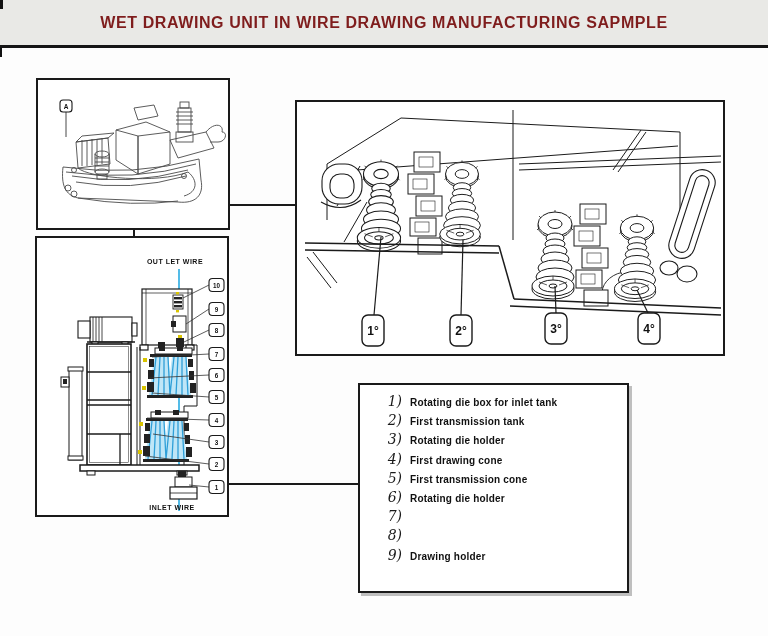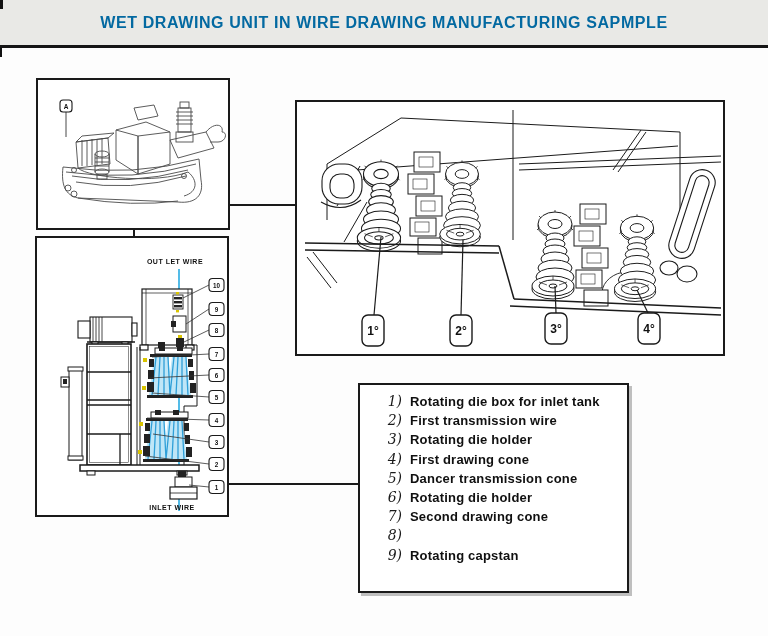--- a/index.html
+++ b/index.html
@@ -1,31 +1,31 @@
 <!DOCTYPE html>
 <html><head>
 <meta charset="utf-8">
 <style>
   html,body{margin:0;padding:0;}
   .page{position:relative;width:768px;height:636px;background:#fdfdfd;overflow:hidden;
         font-family:"Liberation Sans",sans-serif;}
   *{box-sizing:border-box;}
   .banner{position:absolute;left:0;top:0;width:768px;height:48px;background:#e9e9e6;
           border-bottom:3px solid #151515;display:flex;align-items:center;justify-content:center;}
-  .banner h1{margin:0;font-size:16px;font-weight:bold;letter-spacing:.6px;color:#0369a1;}
+  .banner h1{margin:0;font-size:16px;font-weight:bold;letter-spacing:.6px;color:#7f1d1d;}
   .box{position:absolute;background:#ffffff;border:2px solid #1a1a1a;}
   .overview{left:36px;top:78px;width:194px;height:152px;}
   .schematic{left:35px;top:236px;width:194px;height:281px;}
   .detail{left:295px;top:100px;width:430px;height:256px;}
   .legendbox{left:358px;top:383px;width:271px;height:210px;
              box-shadow:3px 3px 0 rgba(140,140,140,.55);padding:8px 8px 5px 12px;}
   .legend-row{display:flex;align-items:baseline;height:19.2px;}
   .legend-num{width:30px;text-align:right;margin-right:8px;font-family:"DejaVu Serif",serif;
               font-style:italic;font-size:14px;color:#1a1a1a;flex:none;}
-  .legend-label{font-weight:bold;font-size:13px;color:#101010;letter-spacing:.2px;white-space:nowrap;}
+  .legend-label{font-weight:bold;font-size:10px;color:#101010;letter-spacing:.2px;white-space:nowrap;}
   .conn{position:absolute;background:#1a1a1a;}
   .tick{position:absolute;background:#111;}
   svg{display:block;width:100%;height:100%;}
   svg text{font-family:"Liberation Sans",sans-serif;fill:#111;}
   .ln{stroke:#1b1b1b;fill:none;}
   .iso{stroke:#4a4a4a;fill:none;stroke-width:.9;}
 </style>
 </head>
 <body>
 
@@ -368,44 +368,43 @@
     </svg>
   </div>
 
   <div class="box legendbox">
     <div class="legend-row">
         <span class="legend-num">1)</span>
         <span class="legend-label">Rotating die box for inlet tank</span>
       </div>
     <div class="legend-row">
         <span class="legend-num">2)</span>
-        <span class="legend-label">First transmission wire</span>
+        <span class="legend-label">First transmission tank</span>
       </div>
     <div class="legend-row">
         <span class="legend-num">3)</span>
         <span class="legend-label">Rotating die holder</span>
       </div>
     <div class="legend-row">
         <span class="legend-num">4)</span>
         <span class="legend-label">First drawing cone</span>
       </div>
     <div class="legend-row">
         <span class="legend-num">5)</span>
-        <span class="legend-label">Dancer transmission cone</span>
+        <span class="legend-label">First transmission cone</span>
       </div>
     <div class="legend-row">
         <span class="legend-num">6)</span>
         <span class="legend-label">Rotating die holder</span>
       </div>
     <div class="legend-row">
         <span class="legend-num">7)</span>
-        <span class="legend-label">Second drawing cone</span>
       </div>
     <div class="legend-row">
         <span class="legend-num">8)</span>
       </div>
     <div class="legend-row">
         <span class="legend-num">9)</span>
-        <span class="legend-label">Rotating capstan</span>
+        <span class="legend-label">Drawing holder</span>
       </div>
   </div>
 
 </div>
 
 </body></html>

